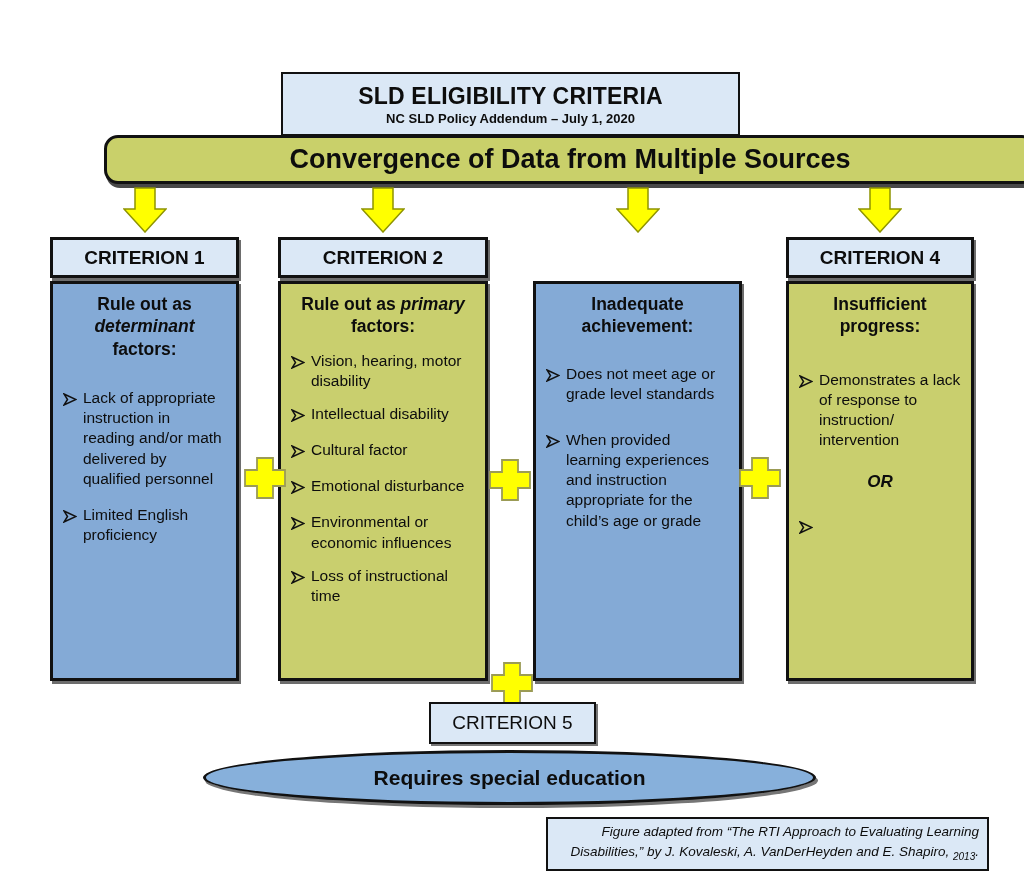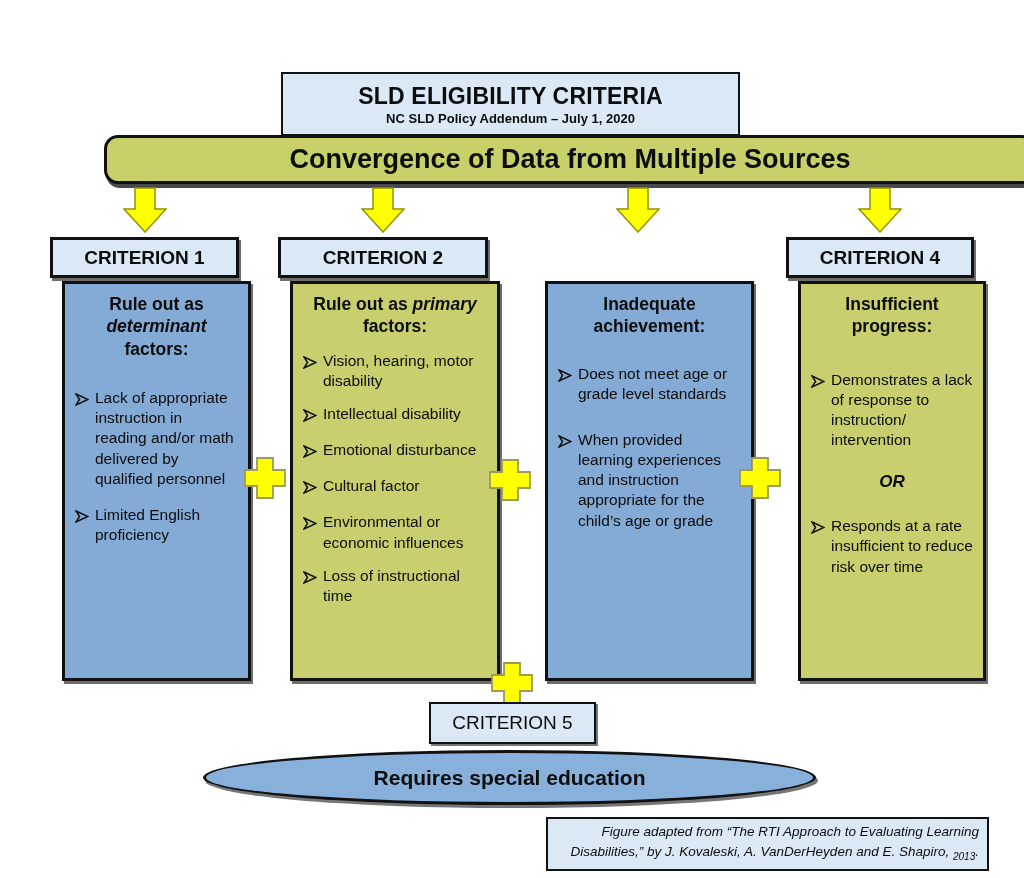--- a/index.html
+++ b/index.html
@@ -21,21 +21,21 @@
     display:flex; align-items:center; justify-content:center;
     font-size:27px; font-weight:bold; }
 
   .svg-abs { position:absolute; }
 
   
   .col-header { position:absolute; height:41px; background:#dbe8f6; border:3px solid #111;
     box-shadow:2px 3px 0 rgba(60,60,60,.75); display:flex; align-items:center; justify-content:center;
     font-size:19px; font-weight:bold; top:237px; }
   .col-body { position:absolute; top:281px; height:400px; border:3px solid #111;
-    box-shadow:2px 3px 0 rgba(60,60,60,.75); padding:9px 10px; overflow:hidden;margin-left:12px; }
+    box-shadow:2px 3px 0 rgba(60,60,60,.75); padding:9px 10px; overflow:hidden; }
   .blue  { background:#84aad6; }
   .olive { background:#c9cf6e; }
 
   .col-heading { text-align:center; font-size:17.5px; font-weight:bold; line-height:1.28; }
   .col-heading .hem { font-style:italic; }
 
   .bullets { display:flex; flex-direction:column; }
   .bullet { display:flex; align-items:flex-start; font-size:15.5px; line-height:1.3; }
   .b-icon { flex:0 0 15px; margin:3px 5px 0 0; display:inline-block; }
 
@@ -127,27 +127,27 @@
       <div class="bullet">
           <span class="b-icon"><svg width="14" height="13" viewBox="0 0 14 13">
               <polygon points="1,1 13,6.5 1,12 4.5,6.5" fill="none" stroke="#111" stroke-width="1.5"></polygon>
             </svg></span>
           <span>Intellectual disability</span>
         </div>
       <div class="bullet">
           <span class="b-icon"><svg width="14" height="13" viewBox="0 0 14 13">
               <polygon points="1,1 13,6.5 1,12 4.5,6.5" fill="none" stroke="#111" stroke-width="1.5"></polygon>
             </svg></span>
+          <span>Cultural factor</span>
+        </div>
+      <div class="bullet">
+          <span class="b-icon"><svg width="14" height="13" viewBox="0 0 14 13">
+              <polygon points="1,1 13,6.5 1,12 4.5,6.5" fill="none" stroke="#111" stroke-width="1.5"></polygon>
+            </svg></span>
           <span>Emotional disturbance</span>
-        </div>
-      <div class="bullet">
-          <span class="b-icon"><svg width="14" height="13" viewBox="0 0 14 13">
-              <polygon points="1,1 13,6.5 1,12 4.5,6.5" fill="none" stroke="#111" stroke-width="1.5"></polygon>
-            </svg></span>
-          <span>Cultural factor</span>
         </div>
       <div class="bullet">
           <span class="b-icon"><svg width="14" height="13" viewBox="0 0 14 13">
               <polygon points="1,1 13,6.5 1,12 4.5,6.5" fill="none" stroke="#111" stroke-width="1.5"></polygon>
             </svg></span>
           <span>Environmental or economic influences</span>
         </div>
       <div class="bullet">
           <span class="b-icon"><svg width="14" height="13" viewBox="0 0 14 13">
               <polygon points="1,1 13,6.5 1,12 4.5,6.5" fill="none" stroke="#111" stroke-width="1.5"></polygon>
@@ -185,21 +185,20 @@
           <span class="b-icon"><svg width="14" height="13" viewBox="0 0 14 13">
               <polygon points="1,1 13,6.5 1,12 4.5,6.5" fill="none" stroke="#111" stroke-width="1.5"></polygon>
             </svg></span>
           <span>Demonstrates a lack of response to instruction/ intervention</span>
         </div>
       <div class="or-divider">OR</div>
       <div class="bullet">
           <span class="b-icon"><svg width="14" height="13" viewBox="0 0 14 13">
               <polygon points="1,1 13,6.5 1,12 4.5,6.5" fill="none" stroke="#111" stroke-width="1.5"></polygon>
             </svg></span>
-          <span>Responds at a rate insufficient to reduce risk over time</span>
         </div>
     </div>
   </div>
 
   <svg class="svg-abs" style="left:244px;top:457px" width="42" height="42">
       <polygon points="13,1 29,1 29,13 41,13 41,29 29,29 29,41 13,41 13,29 1,29 1,13 13,13" fill="#ffff00" stroke="#9b9b55" stroke-width="1.8"></polygon>
     </svg>
   <svg class="svg-abs" style="left:489px;top:459px" width="42" height="42">
       <polygon points="13,1 29,1 29,13 41,13 41,29 29,29 29,41 13,41 13,29 1,29 1,13 13,13" fill="#ffff00" stroke="#9b9b55" stroke-width="1.8"></polygon>
     </svg>

